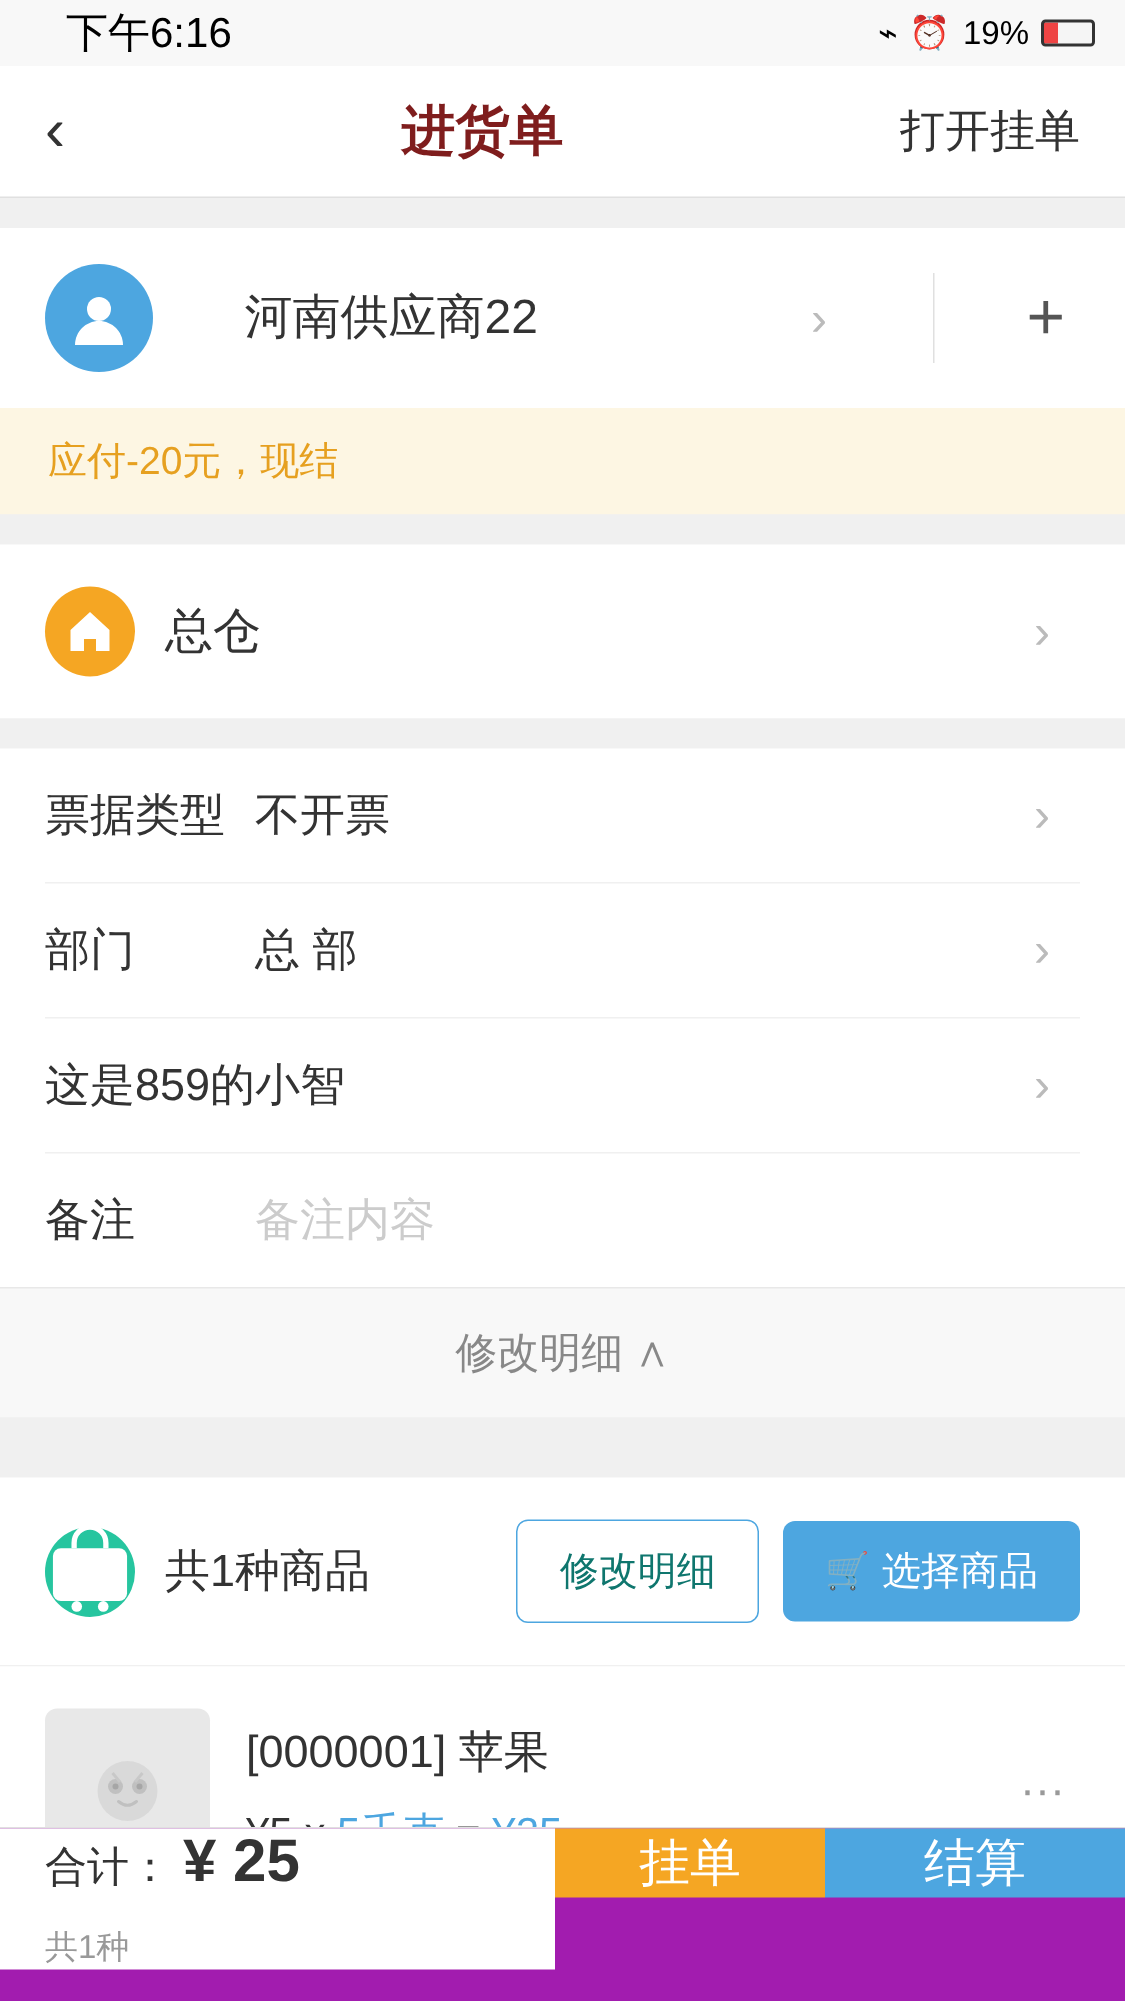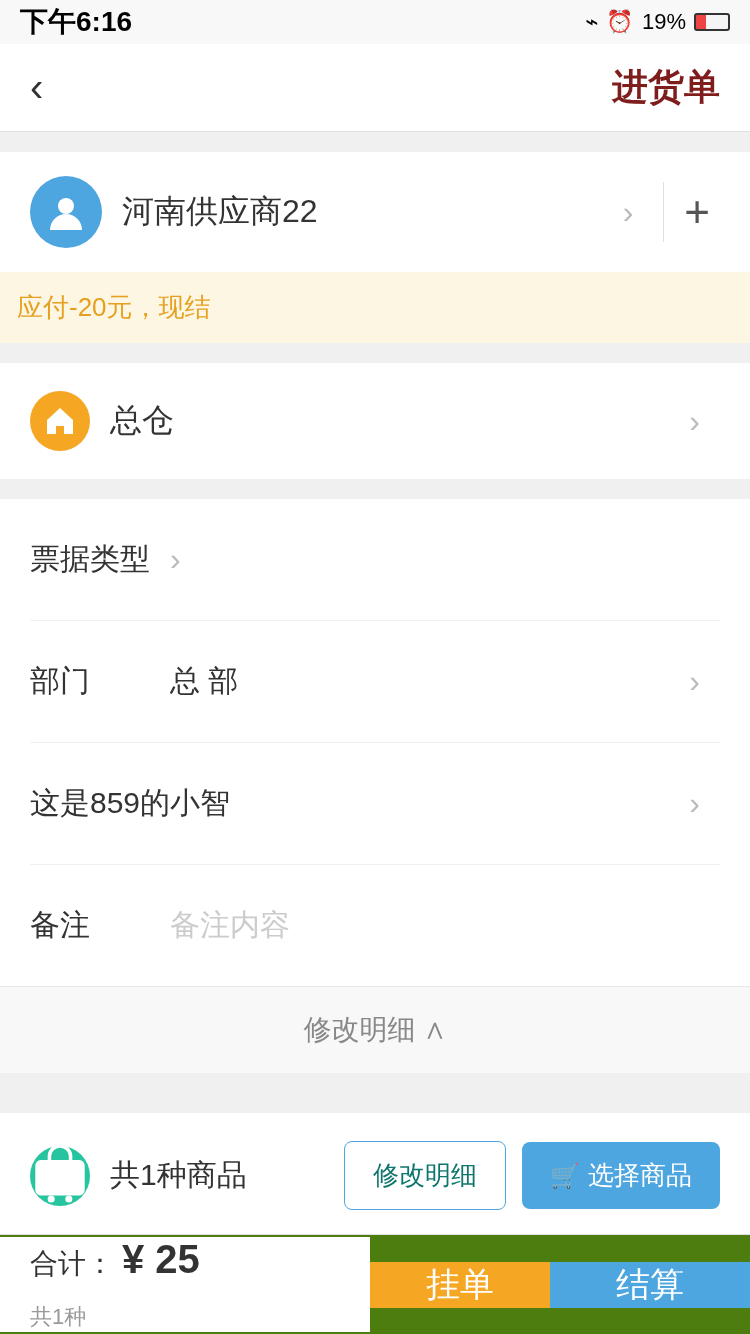--- a/index.html
+++ b/index.html
@@ -20,21 +20,21 @@
       height: 44px;
       background: #f8f8f8;
       display: flex;
       align-items: center;
       justify-content: space-between;
       padding: 0 20px;
       font-size: 24px;
       color: #000;
     }
     .status-left { display: flex; align-items: center; gap: 8px; }
-    .status-center { font-size: 28px; font-weight: 700; }
+    .status-center { font-size: 28px; font-weight: 400; margin-left: 24px; }
     .status-right { display: flex; align-items: center; gap: 8px; font-size: 22px; }
 
     
     .nav-bar {
       width: 100%;
       height: 88px;
       background: #fff;
       display: flex;
       align-items: center;
       justify-content: space-between;
@@ -67,20 +67,21 @@
       background: #fff;
       padding: 0 30px;
     }
 
     
     .supplier-row {
       display: flex;
       align-items: center;
       padding: 24px 0;
       border-bottom: none;
+      gap: 41px;
     }
     .supplier-avatar {
       width: 72px;
       height: 72px;
       border-radius: 50%;
       background: #4da6e0;
       display: flex;
       align-items: center;
       justify-content: center;
       margin-right: 20px;
@@ -106,21 +107,21 @@
     .divider-v {
       width: 1px;
       height: 60px;
       background: #e0e0e0;
       margin: 0 10px;
     }
 
     
     .notice-banner {
       background: #fdf6e3;
-      padding: 18px 17px;
+      padding: 18px 32px;
       font-size: 26px;
       color: #e6a020;
     }
 
     
     .warehouse-row {
       display: flex;
       align-items: center;
       padding: 28px 0;
       justify-content: center;
@@ -140,21 +141,21 @@
     .warehouse-name {
       flex: 1;
       font-size: 32px;
       color: #333;
     }
 
     
     .form-row {
       display: flex;
       align-items: center;
-      padding: 40px 0;
+      padding: 24px 0;
       border-bottom: 1px solid #f0f0f0;
     }
     .form-row:last-child { border-bottom: none; }
     .form-label {
       font-size: 30px;
       color: #333;
       width: 140px;
       flex-shrink: 0;
     }
     .form-value {
@@ -259,24 +260,24 @@
       font-size: 30px;
       padding: 10px;
     }
 
     
     .bottom-bar {
       position: fixed;
       bottom: 0;
       left: 0;
       width: 750px;
-      height: 100px;
-      display: flex;
-      align-items: center;
-      background: #4d7c0f;
+      height: 116px;
+      display: flex;
+      align-items: flex-start;
+      background: #a21caf;
       border-top: 1px solid #e0e0e0;
     }
     .bottom-total {
       flex: 1;
       display: flex;
       flex-direction: column;
       justify-content: center;
       padding: 0 30px;
       background: #fff;
     }
@@ -327,20 +328,21 @@
     <span>⌁</span>
     <span>⏰</span>
     <span>19%</span>
     <span style="display:inline-block;width:36px;height:18px;border:2px solid #333;border-radius:3px;position:relative;background:linear-gradient(to right, #e44 30%, #f5f5f5 30%);vertical-align:middle;"></span>
   </div>
 </div>
 
 <div class="nav-bar">
   <div class="nav-back">‹</div>
   <div class="nav-title">进货单</div>
+  <div class="nav-action">打开挂单</div>
 </div>
 
 <div class="section-gap"></div>
 
 <div class="white-section">
   <div class="supplier-row">
     <div class="supplier-avatar">
       <svg viewBox="0 0 40 40" fill="none" xmlns="http://www.w3.org/2000/svg">
         <circle cx="20" cy="14" r="8" fill="white"></circle>
         <path d="M4 38c0-8.837 7.163-16 16-16s16 7.163 16 16" fill="white"></path>
@@ -368,20 +370,21 @@
     <div class="chevron-right">›</div>
   </div>
 </div>
 
 <div class="section-gap"></div>
 
 <div class="white-section">
 
   <div class="form-row">
     <div class="form-label">票据类型</div>
+    <div class="form-value">不开票</div>
     <div class="chevron-right">›</div>
   </div>
 
   <div class="form-row">
     <div class="form-label">部门</div>
     <div class="form-value">总 部</div>
     <div class="chevron-right">›</div>
   </div>
 
   <div class="form-row">

